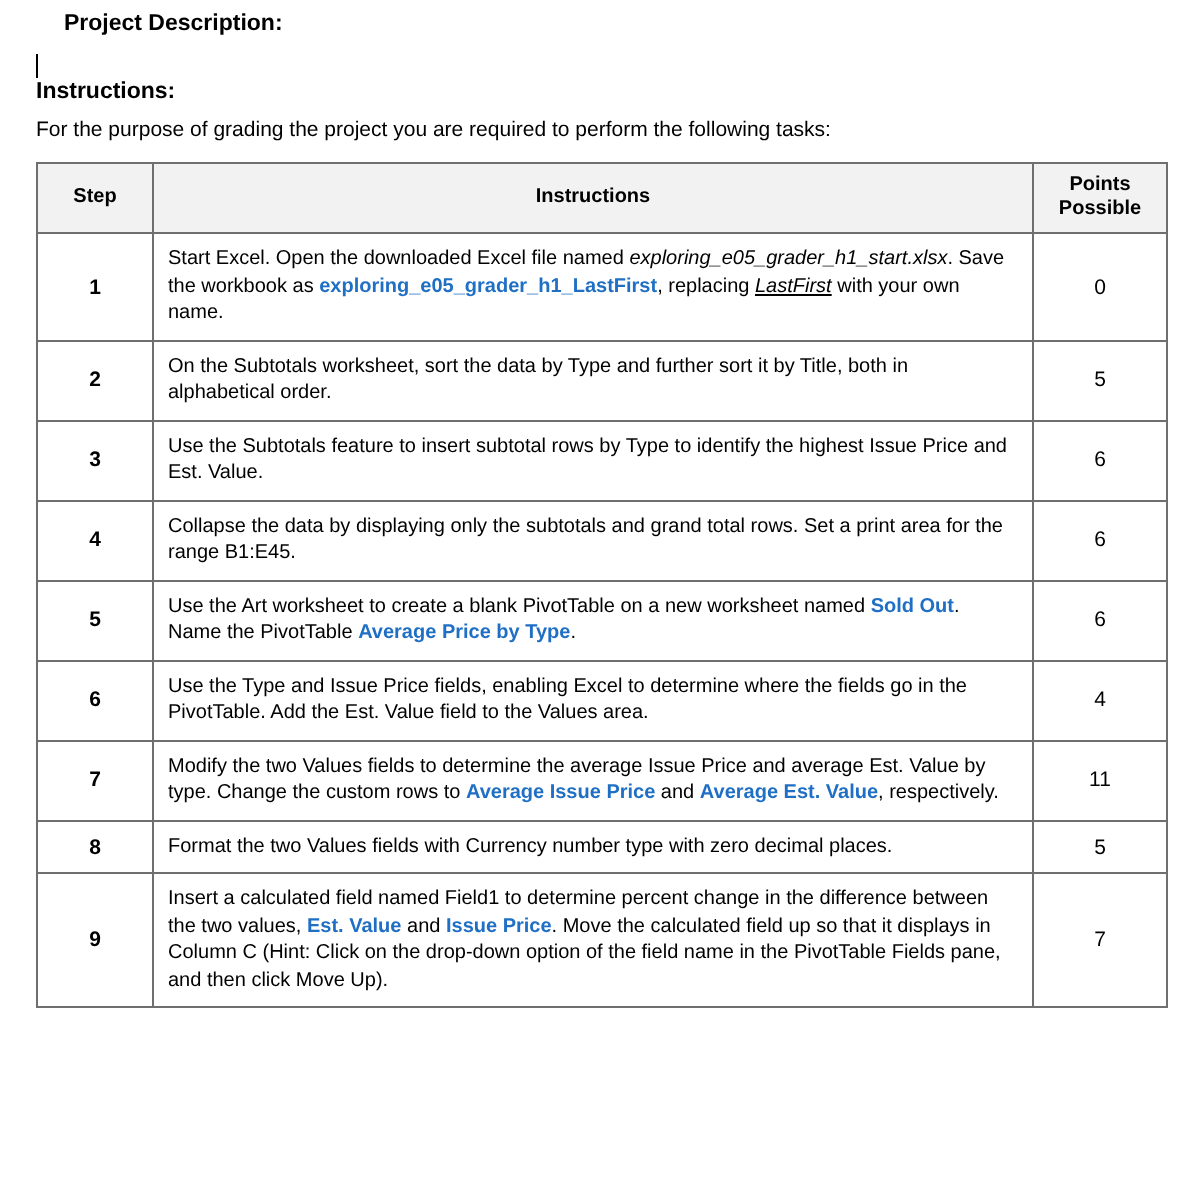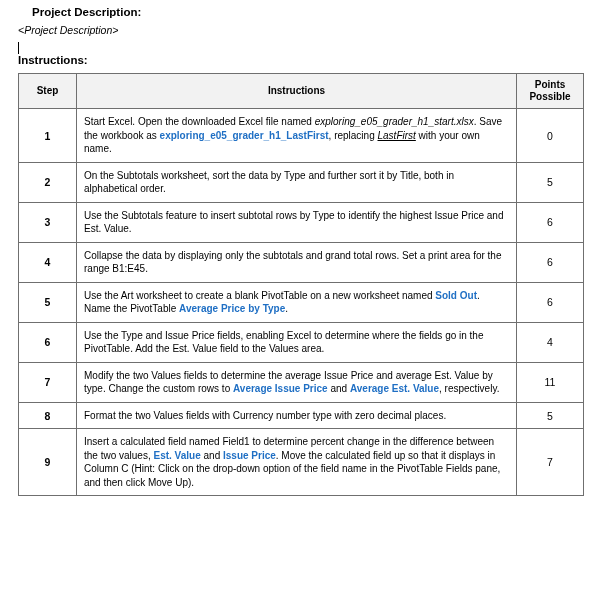--- a/index.html
+++ b/index.html
@@ -99,23 +99,23 @@
   .blue { color: #1f6fc4; font-weight: bold; }
   .u-i { font-style: italic; text-decoration: underline; }
 </style>
 </head>
 <body>
 
 <div class="page">
 
   <div class="pad">
     <div class="heading">Project Description:</div>
-    <div class="descr">&lt;Project Description&gt;</div>
     <div class="caret-line"><span class="caret"></span></div>
     <div class="heading2">Instructions:</div>
+    <div class="intro">For the purpose of grading the project you are required to perform the following tasks:</div>
   </div>
 
   <table class="grader">
     <colgroup>
       <col class="c-step">
       <col class="c-instr">
       <col class="c-pts">
     </colgroup>
     <thead>
       <tr>

